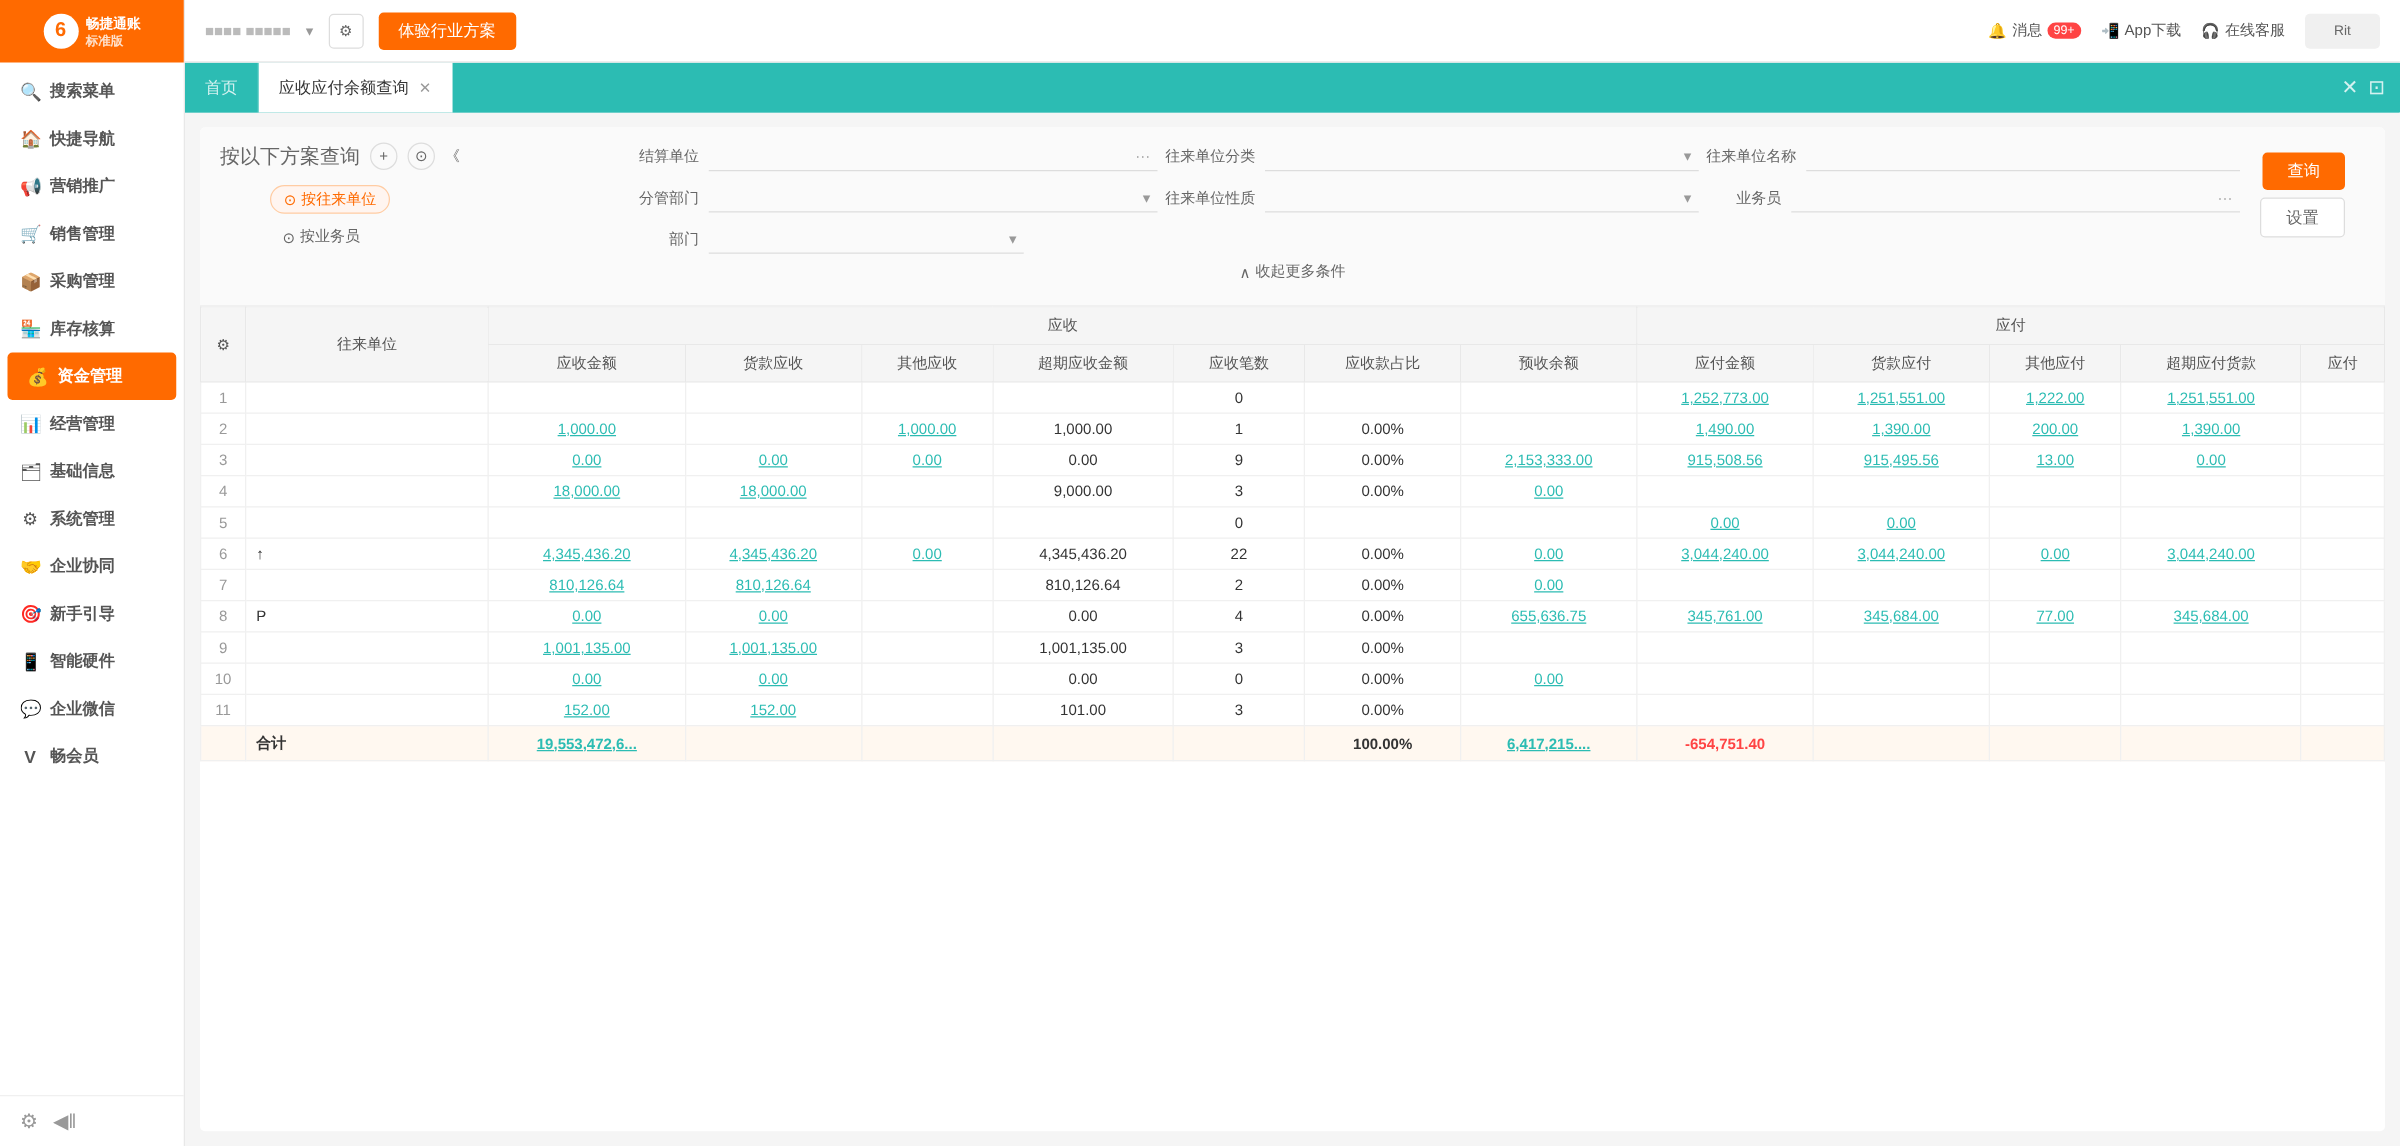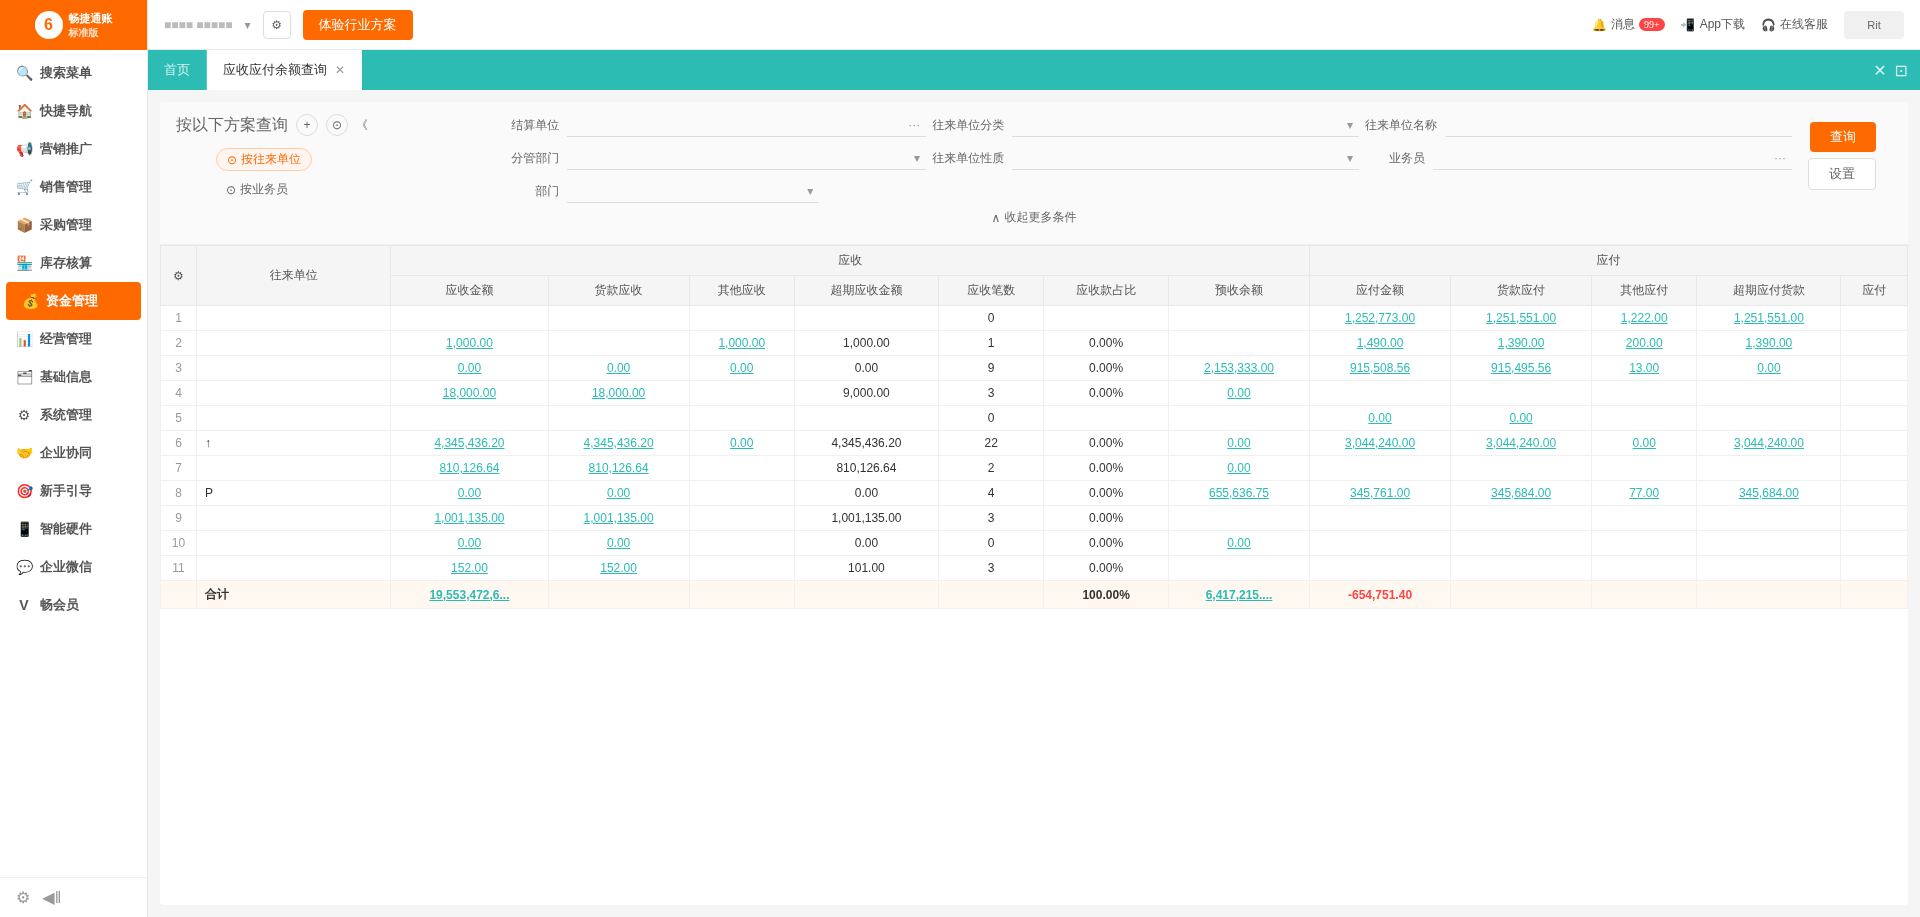--- a/index.html
+++ b/index.html
@@ -42,21 +42,21 @@
       display: flex; align-items: center; padding: 0 16px; gap: 12px; z-index: 100;
     }
     .header-gear { width: 28px; height: 28px; border: 1px solid #ddd; border-radius: 4px; display: flex; align-items: center; justify-content: center; cursor: pointer; color: #666; }
     .header-solution-btn {
       background: #ff6a00; color: #fff; border: none; border-radius: 4px;
       padding: 6px 16px; cursor: pointer; font-size: 13px;
     }
     .header-spacer { flex: 1; }
     .header-actions { display: flex; align-items: center; gap: 16px; }
     .header-action { display: flex; align-items: center; gap: 4px; cursor: pointer; color: #555; font-size: 12px; }
-    .header-action .badge { background: #ff4444; color: #fff; border-radius: 8px; padding: 1px 5px; font-size: 10px; font-family: Liberation Serif, serif; }
+    .header-action .badge { background: #ff4444; color: #fff; border-radius: 8px; padding: 1px 5px; font-size: 10px; }
     .header-avatar { width: 28px; height: 28px; background: #ddd; border-radius: 4px; }
 
     
     .tab-bar {
       position: fixed; left: 148px; top: 50px; right: 0; height: 40px;
       background: #2cbcb3; display: flex; align-items: center; z-index: 99;
     }
     .tab-item {
       height: 100%; display: flex; align-items: center; padding: 0 16px;
       cursor: pointer; font-size: 13px; color: rgba(255,255,255,0.8);

